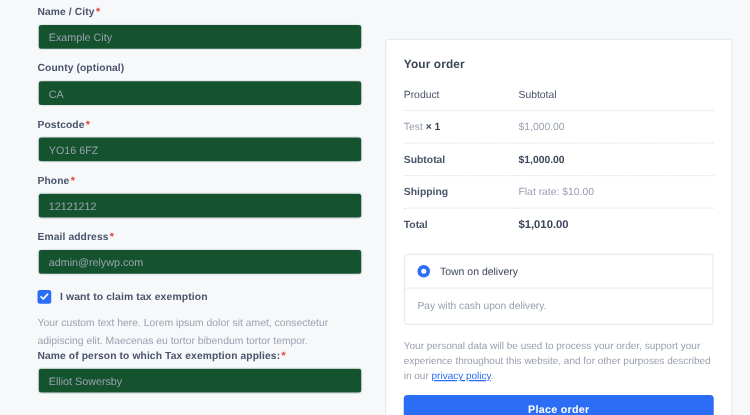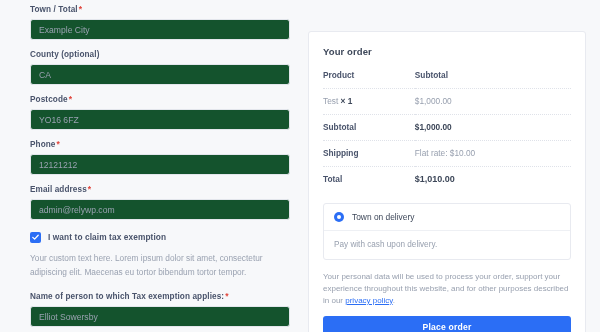--- a/index.html
+++ b/index.html
@@ -92,21 +92,20 @@
     font-size: 8.3px;
     font-weight: bold;
     color: #49536b;
     letter-spacing: .1px;
   }
 
   .helper-text {
     font-size: 8.3px;
     color: #9aa2b1;
     line-height: 14px;
-    margin-bottom: 12px;
     max-width: 262px;
   }
 
   
   .order-col {
     flex: 1;
     padding: 31px 14px 0 8px;
   }
 
   .order-card {
@@ -134,21 +133,21 @@
   table.order-table td {
     padding: 7px 0;
     font-size: 8.3px;
     text-align: left;
     border-bottom: 1px dotted #dfe2e9;
     line-height: 11px;
   }
   table.order-table tr:first-child th { padding-top: 0; }
 
   th.col-product, th.col-subtotal {
-    font-weight: bold;
+    font-weight: normal;
     color: #49536b;
   }
   th.col-subtotal, td.amount { text-align: right; }
 
   td.product-name { color: #98a0af; }
   td.product-name .qty { color: #3d4759; font-weight: bold; }
   td.amount { color: #98a0af; }
 
   th.row-label {
     font-weight: bold;
@@ -231,21 +230,21 @@
   }
 </style>
 </head>
 <body>
 
 <div class="page">
 
   <div class="form-col">
 
     <div class="field">
-      <label class="field-label"><span>Town / Total</span><span class="req">*</span></label>
+      <label class="field-label"><span>Name / City</span><span class="req">*</span></label>
       <input class="text-input" type="text" value="Example City" style="">
     </div>
 
     <div class="field">
       <label class="field-label">County (optional)</label>
       <input class="text-input" type="text" value="CA" style="">
     </div>
 
     <div class="field">
       <label class="field-label"><span>Postcode</span><span class="req">*</span></label>

